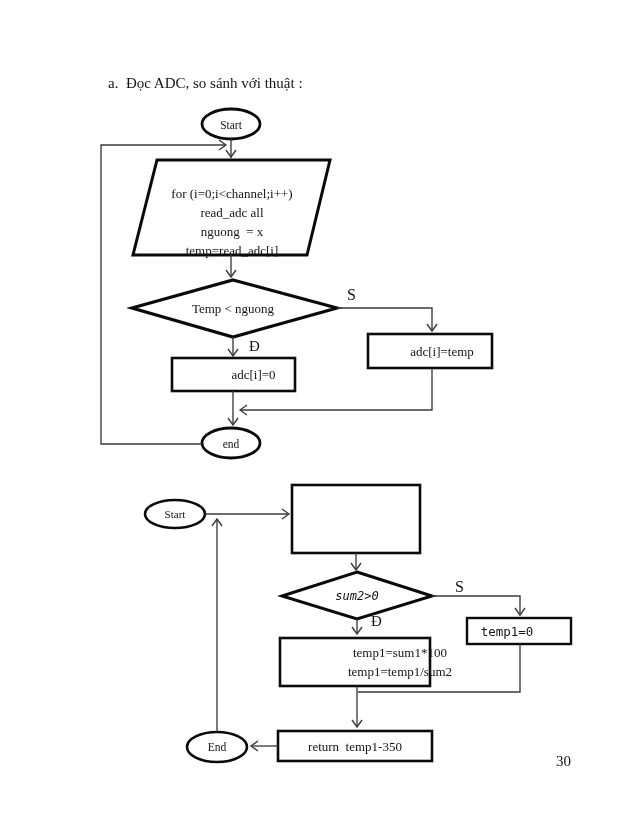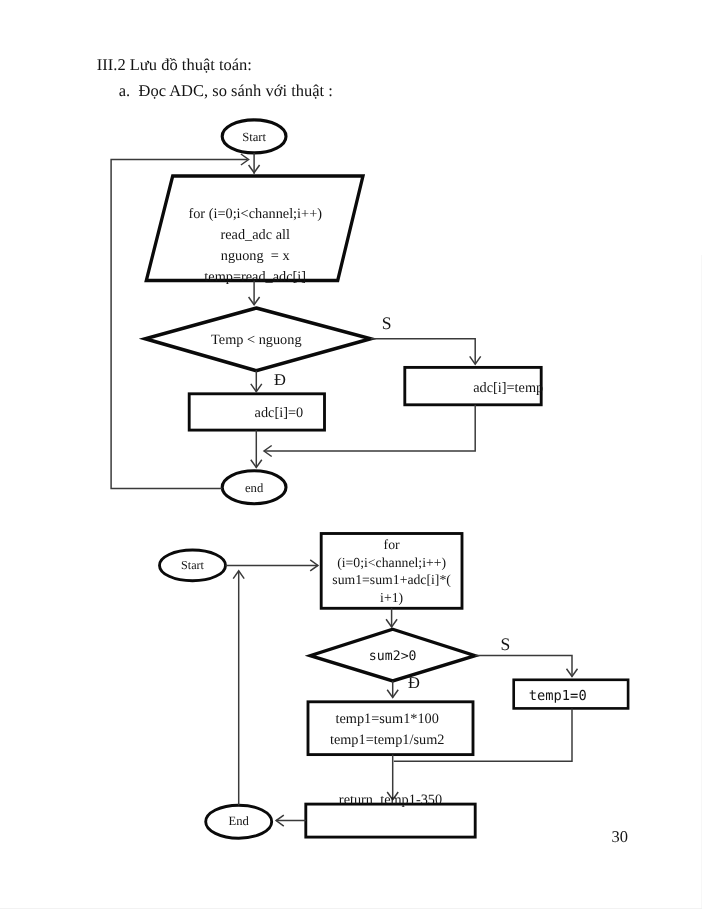--- a/index.html
+++ b/index.html
@@ -25,21 +25,20 @@
   .mono{font-family:"DejaVu Sans Mono","Liberation Mono",monospace;font-size:12px;}
   .heading{font-size:15px;}
   .shape{stroke:#0a0a0a;fill:#ffffff;}
   .conn{stroke:#3a3a3a;stroke-width:1.35;fill:none;}
 </style>
 </head>
 <body>
 
 <div class="page">
 
-  <div class="lbl heading" style="left:88px;top:52px;">III.2 Lưu đồ thuật toán:</div>
   <div class="lbl heading" style="left:108px;top:75px;">a.  Đọc ADC, so sánh với thuật :</div>
   <div class="lbl heading" style="left:556px;top:753px;">30</div>
 
   <svg width="638" height="826" viewBox="0 0 638 826">
 
     <ellipse class="shape" cx="231" cy="124" rx="29" ry="15" stroke-width="2.8"></ellipse>
     <polygon class="shape" points="157,160 330,160 307,255 133,255" stroke-width="3"></polygon>
     <polygon class="shape" points="233,280 337,308 233,337 132,308" stroke-width="3.2"></polygon>
     <rect class="shape" x="368" y="334" width="124" height="34" stroke-width="2.6"></rect>
     <rect class="shape" x="172" y="358" width="123" height="33" stroke-width="2.6"></rect>
@@ -90,31 +89,27 @@
   </svg>
 
   <div class="txt small" style="left:202px;top:110px;width:58px;height:29px;">Start</div>
   <div class="txt serif13" style="left:139px;top:166px;width:186px;height:80px;margin-top:16px;">for (i=0;i&lt;channel;i++)
 read_adc all
 nguong  = x
 temp=read_adc[i]</div>
   <div class="txt serif13" style="left:153px;top:300px;width:160px;height:16px;text-align:center;">Temp &lt; nguong</div>
   <div class="lbl" style="left:347px;top:286px;font-size:16px;">S</div>
   <div class="lbl" style="left:249px;top:338px;font-size:15px;">Đ</div>
-  <div class="txt serif13" style="left:368px;top:334px;width:124px;height:34px;padding-left:32px;">adc[i]=temp</div>
+  <div class="txt serif13" style="left:348px;top:334px;width:124px;height:34px;padding-left:32px;">adc[i]=temp</div>
   <div class="txt serif13" style="left:172px;top:358px;width:123px;height:33px;margin-left:20px;">adc[i]=0</div>
   <div class="txt small" style="left:202px;top:429px;width:58px;height:29px;">end</div>
 
   <div class="txt small" style="left:145px;top:500px;width:60px;height:28px;font-size:11px;">Start</div>
-  <div class="txt" style="left:292px;top:487px;width:128px;height:64px;font-size:12.5px;line-height:16px;">for
-(i=0;i&lt;channel;i++)
-sum1=sum1+adc[i]*(
-i+1)</div>
-  <div class="txt mono" style="left:307px;top:588px;width:100px;height:16px;">sum2&gt;0</div>
+  <div class="txt mono" style="left:307px;top:588px;width:100px;height:16px;font-style:italic;">sum2&gt;0</div>
   <div class="lbl" style="left:455px;top:578px;font-size:16px;">S</div>
   <div class="lbl" style="left:371px;top:613px;font-size:15px;">Đ</div>
   <div class="txt mono" style="left:455px;top:618px;width:104px;height:26px;font-size:12.5px;">temp1=0</div>
-  <div class="txt serif13" style="left:280px;top:638px;width:144px;height:48px;">temp1=sum1*100
+  <div class="txt serif13" style="left:280px;top:638px;width:144px;height:48px;padding-left:48px;">temp1=sum1*100
 temp1=temp1/sum2</div>
-  <div class="txt serif13" style="left:278px;top:711px;width:154px;height:30px;">return  temp1-350</div>
+  <div class="txt serif13" style="left:278px;top:731px;width:154px;height:30px;">return  temp1-350</div>
   <div class="txt small" style="left:187px;top:732px;width:60px;height:30px;">End</div>
 
 </div>
 
 </body></html>

